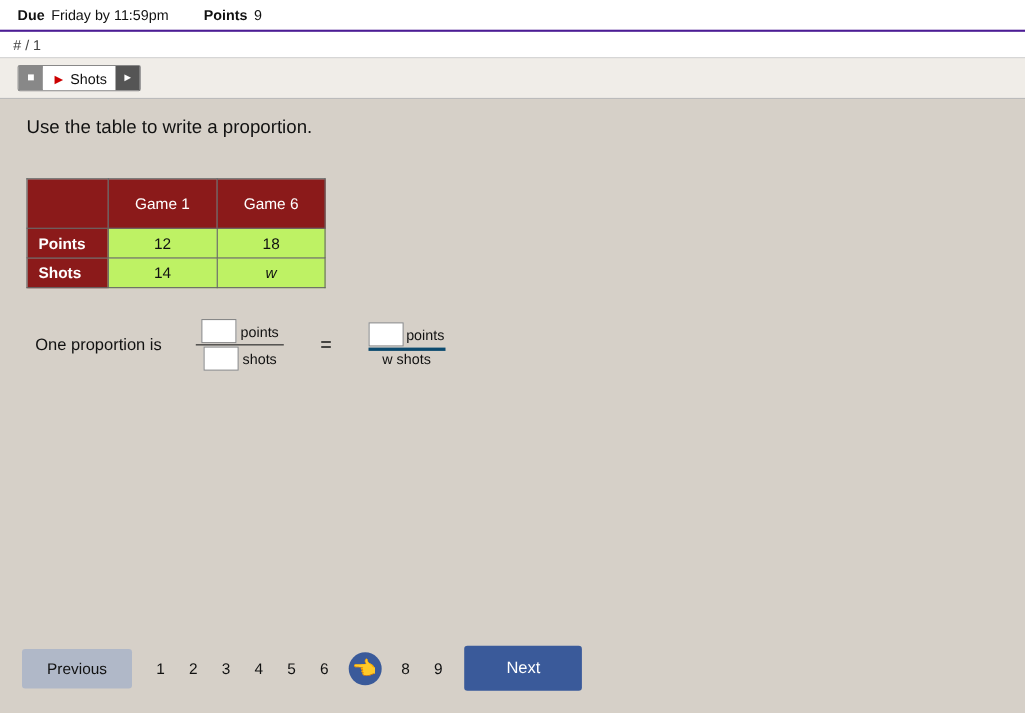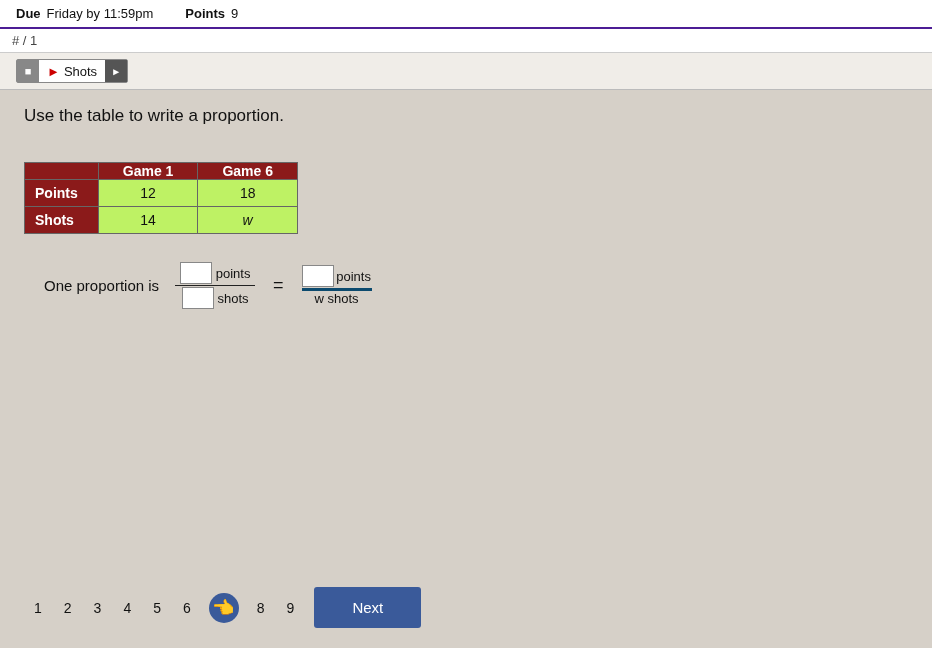--- a/index.html
+++ b/index.html
@@ -108,23 +108,23 @@
     }
 
     .proportion-table {
       border-collapse: collapse;
       margin-bottom: 28px;
     }
 
     .proportion-table th {
       background: #8b1a1a;
       color: white;
-      padding: 0 24px;
-      text-align: center;
-      font-weight: bold;
+      padding: 14px 24px;
+      text-align: center;
+      font-weight: normal;
       font-size: 14px;
       border: 1px solid #666;
     }
 
     .proportion-table td {
       border: 1px solid #666;
       padding: 5px 20px;
       text-align: center;
       font-size: 14px;
       background: #bef264;
@@ -134,22 +134,22 @@
       background: #8b1a1a;
       color: white;
       font-weight: bold;
       text-align: left;
       padding-left: 10px;
     }
 
     .proportion-area {
       display: flex;
       align-items: center;
-      gap: 12px;
-      margin-left: 20px;
+      gap: 27px;
+      margin-left: 8px;
       margin-top: 10px;
     }
 
     .proportion-label {
       font-size: 15px;
       margin-right: 4px;
     }
 
     .fraction-container {
       display: flex;
@@ -355,20 +355,21 @@
       <div class="fraction-right-top">
         <input class="input-box" type="text" style="">
         <span>points</span>
       </div>
       <div class="fraction-right-bottom">w shots</div>
     </div>
   </div>
 </div>
 
 <div class="bottom-nav">
+  <button class="prev-btn">Previous</button>
 
   <div class="page-numbers">
     <span class="page-num">1</span>
     <span class="page-num">2</span>
     <span class="page-num">3</span>
     <span class="page-num">4</span>
     <span class="page-num">5</span>
     <span class="page-num">6</span>
     <span class="page-num active">
       <span style="font-size:18px;">👈</span>

